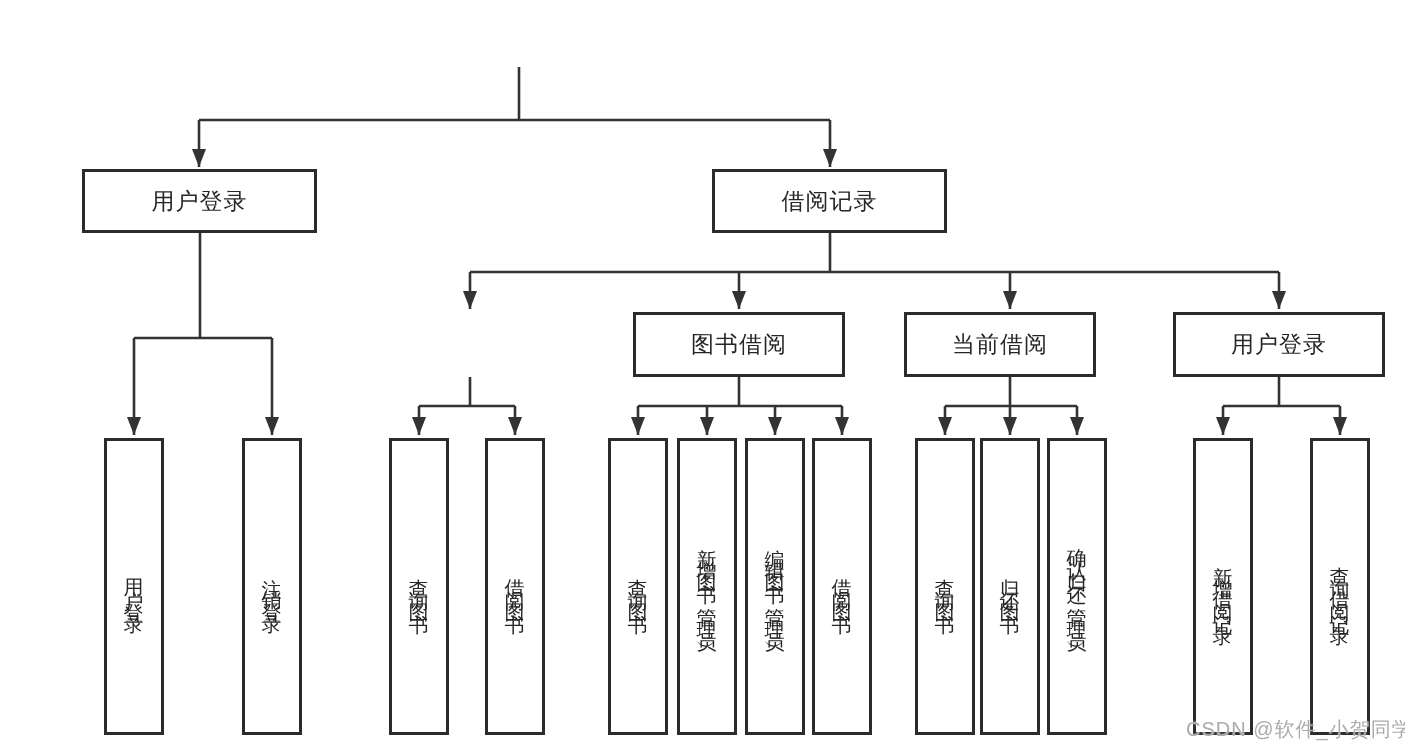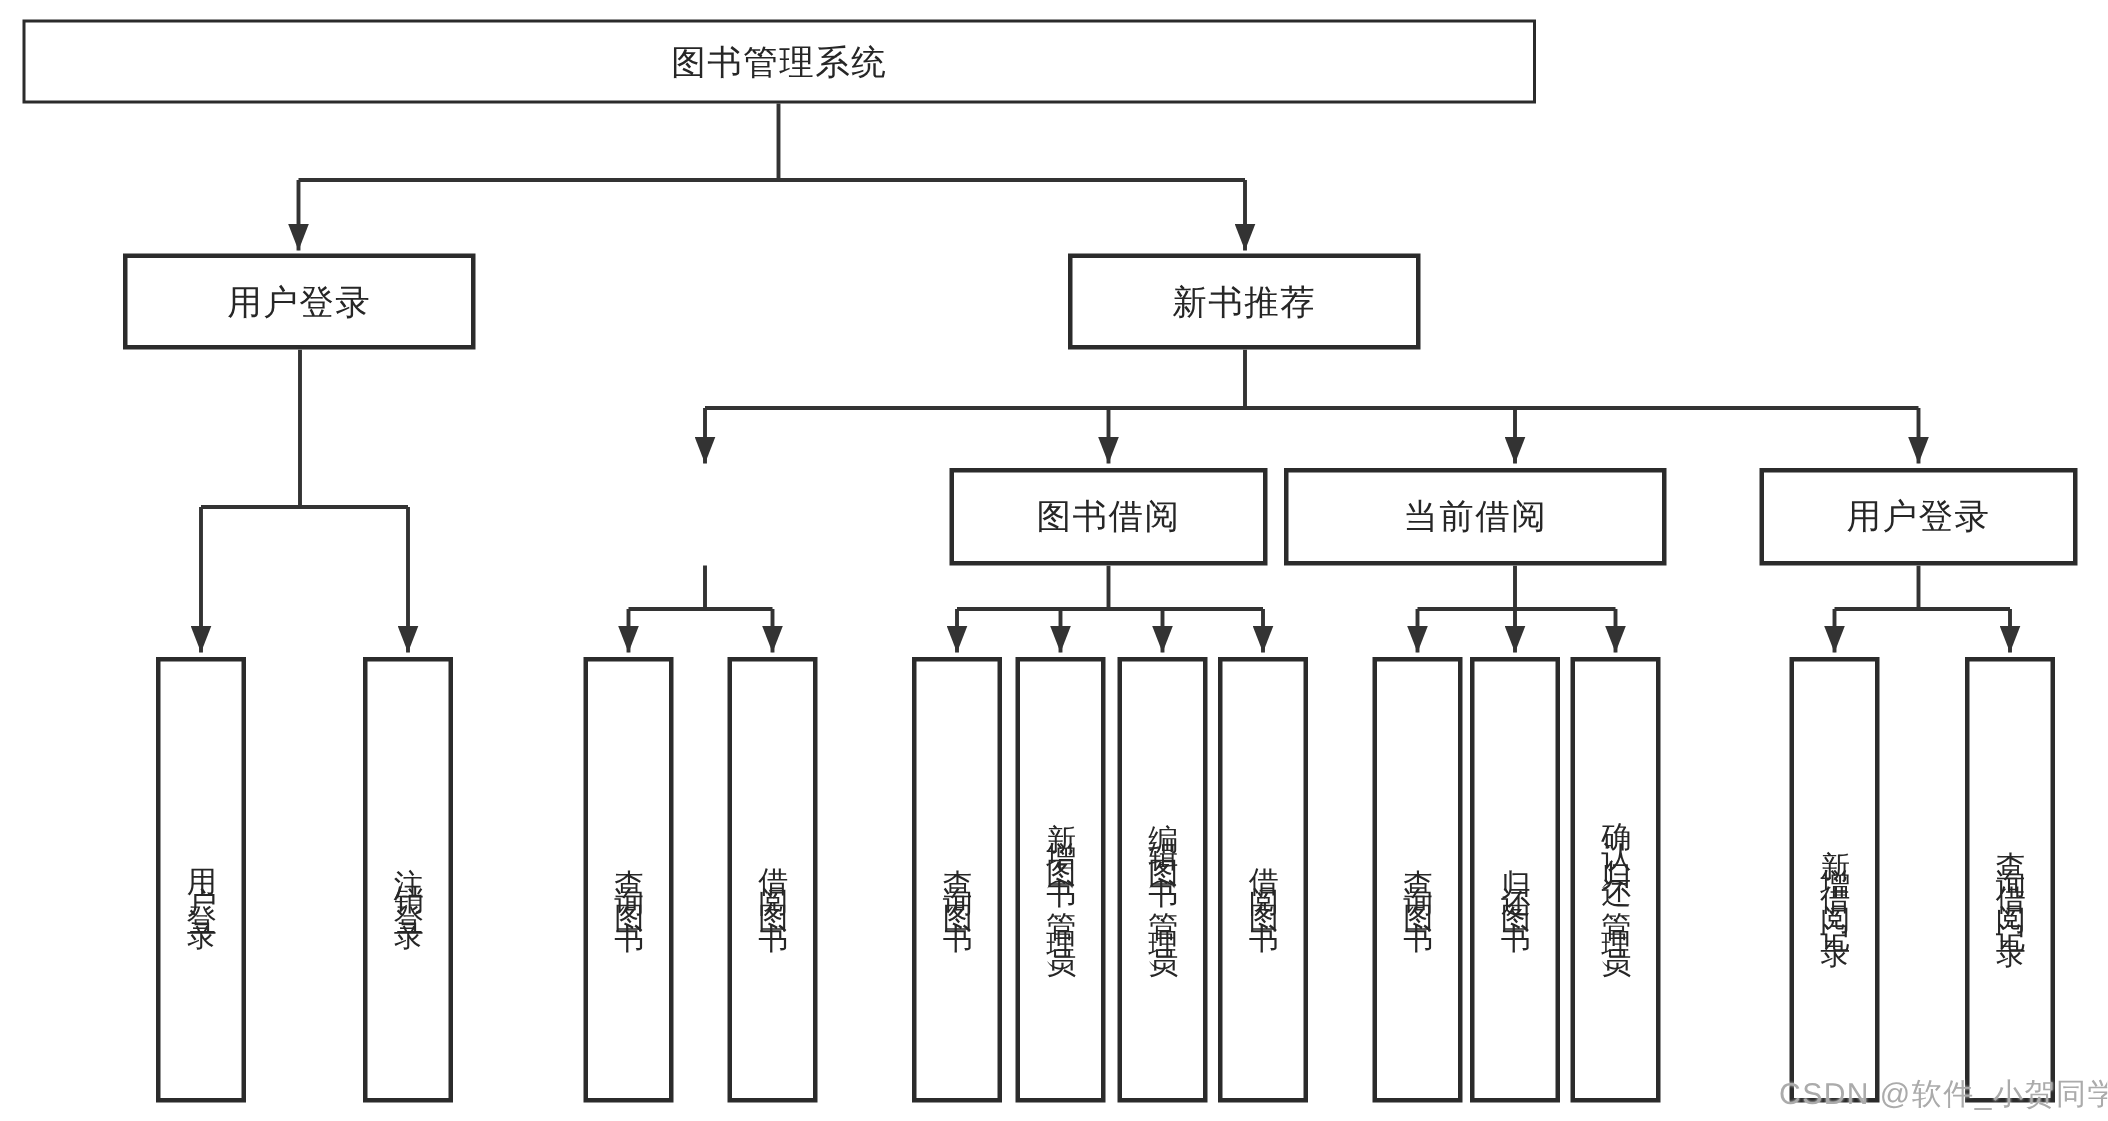--- a/index.html
+++ b/index.html
@@ -47,21 +47,21 @@
     letter-spacing: 1px;
     white-space: nowrap;
     color: var(--text);
   }
   .root-box   { left: 15px;  top: 13px;  width: 1009px; height: 56px; border-width: 2.5px; }
   .lv2-login  { left: 82px;  top: 169px; width: 235px;  height: 64px; }
   .lv2-manage { left: 712px; top: 169px; width: 235px;  height: 64px; }
   .lv3 { top: 312px; height: 65px; }
   .lv3-newbook { left: 362px;  width: 216px; }
   .lv3-borrow  { left: 633px;  width: 212px; align-items: center; }
-  .lv3-current { left: 856px;  width: 255px; }
+  .lv3-current { left: 904px;  width: 192px; }
   .lv3-record  { left: 1173px; width: 212px; }
   .tall {
     top: 438px;
     height: 297px;
     width: 60px;
   }
   .vlabel {
     writing-mode: vertical-rl;
     text-orientation: mixed;
     font-size: 20px;
@@ -134,29 +134,26 @@
     <path class="wire" d="M1010,377 V406 M945,406 H1077"></path>
     <line class="wire" x1="945" y1="406" x2="945" y2="435" marker-end="url(#arrow)"></line>
     <line class="wire" x1="1010" y1="406" x2="1010" y2="435" marker-end="url(#arrow)"></line>
     <line class="wire" x1="1077" y1="406" x2="1077" y2="435" marker-end="url(#arrow)"></line>
 
     <path class="wire" d="M1279,377 V406 M1223,406 H1340"></path>
     <line class="wire" x1="1223" y1="406" x2="1223" y2="435" marker-end="url(#arrow)"></line>
     <line class="wire" x1="1340" y1="406" x2="1340" y2="435" marker-end="url(#arrow)"></line>
   </svg>
 
-  <div class="node root-box">
-    <span class="hlabel">图书管理系统</span>
-  </div>
 
   <div class="node lv2-login">
     <span class="hlabel">用户登录</span>
   </div>
   <div class="node lv2-manage">
-    <span class="hlabel">新书推荐</span>
+    <span class="hlabel">借阅记录</span>
   </div>
 
   <div class="node lv3 lv3-borrow">
     <span class="hlabel">图书借阅</span>
   </div>
   <div class="node lv3 lv3-current">
     <span class="hlabel">当前借阅</span>
   </div>
   <div class="node lv3 lv3-record">
     <span class="hlabel">用户登录</span>

